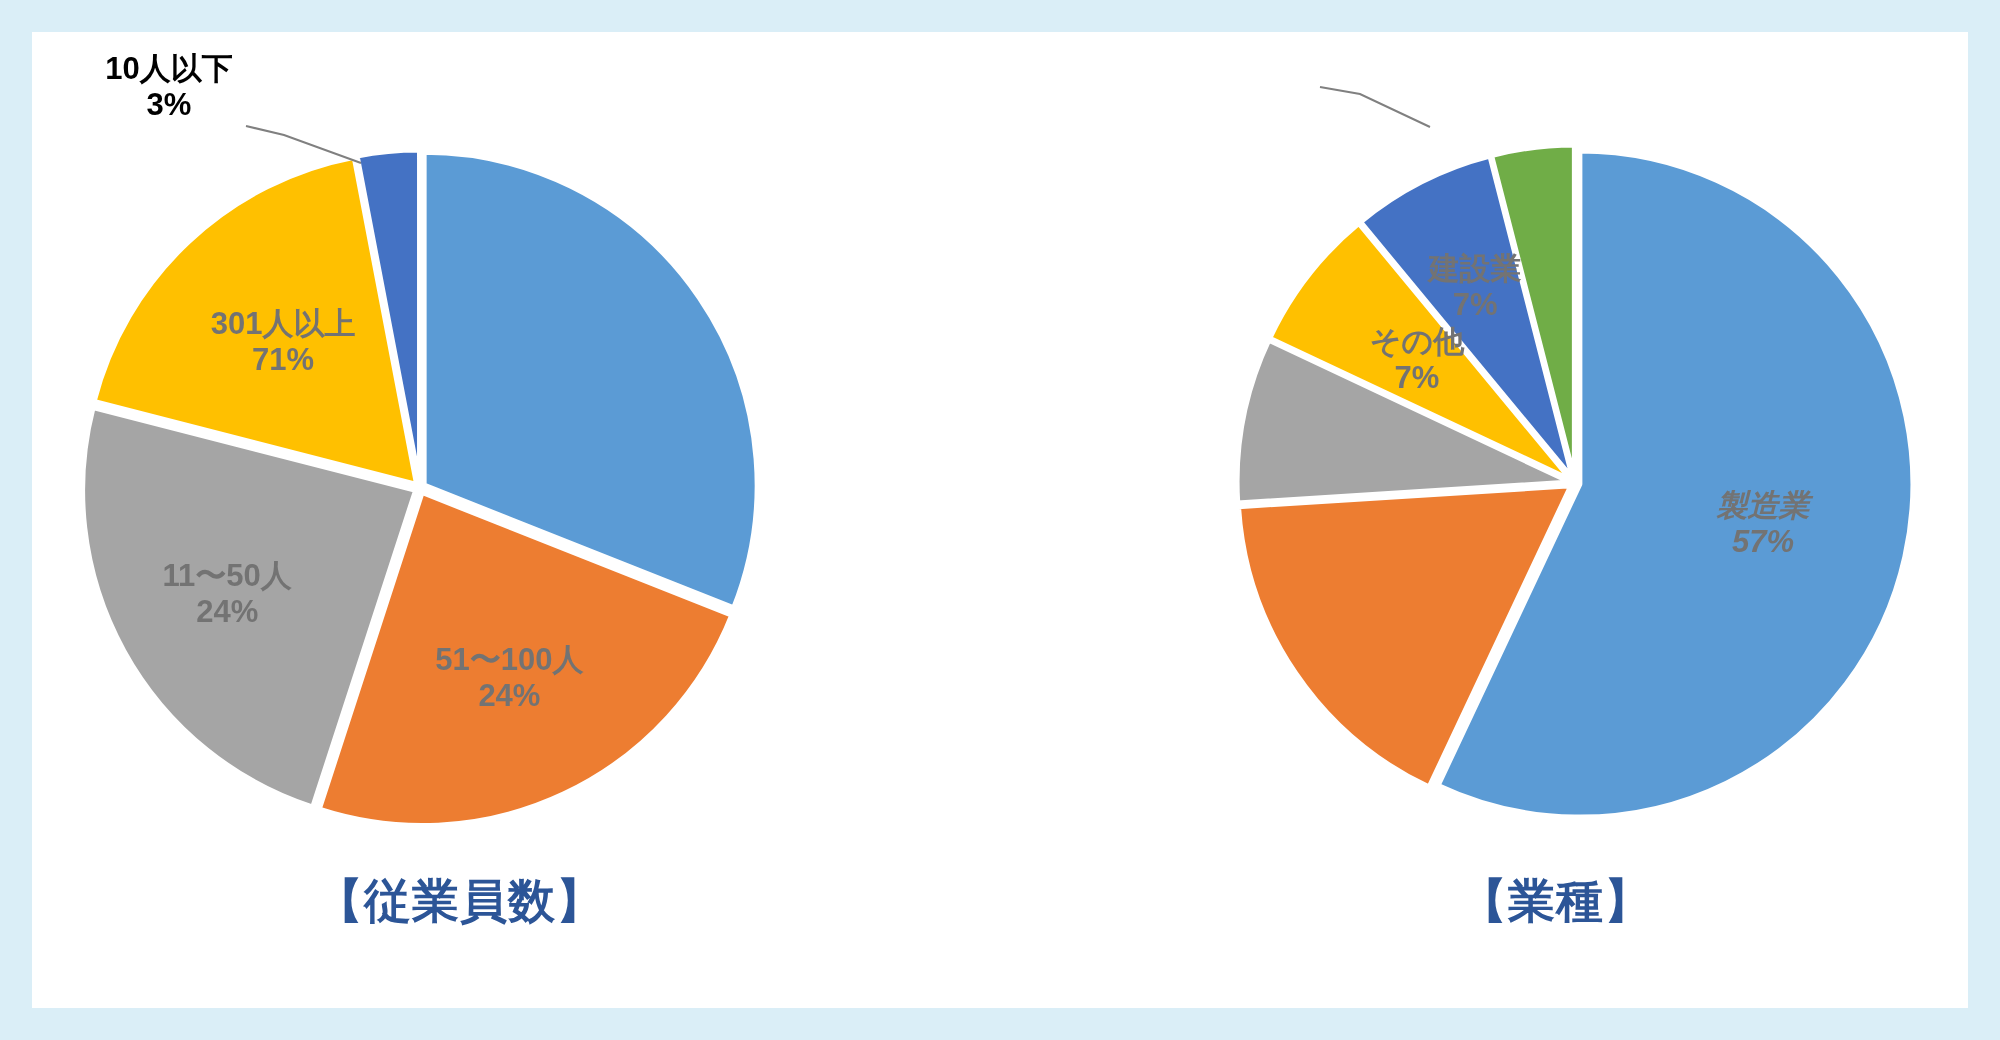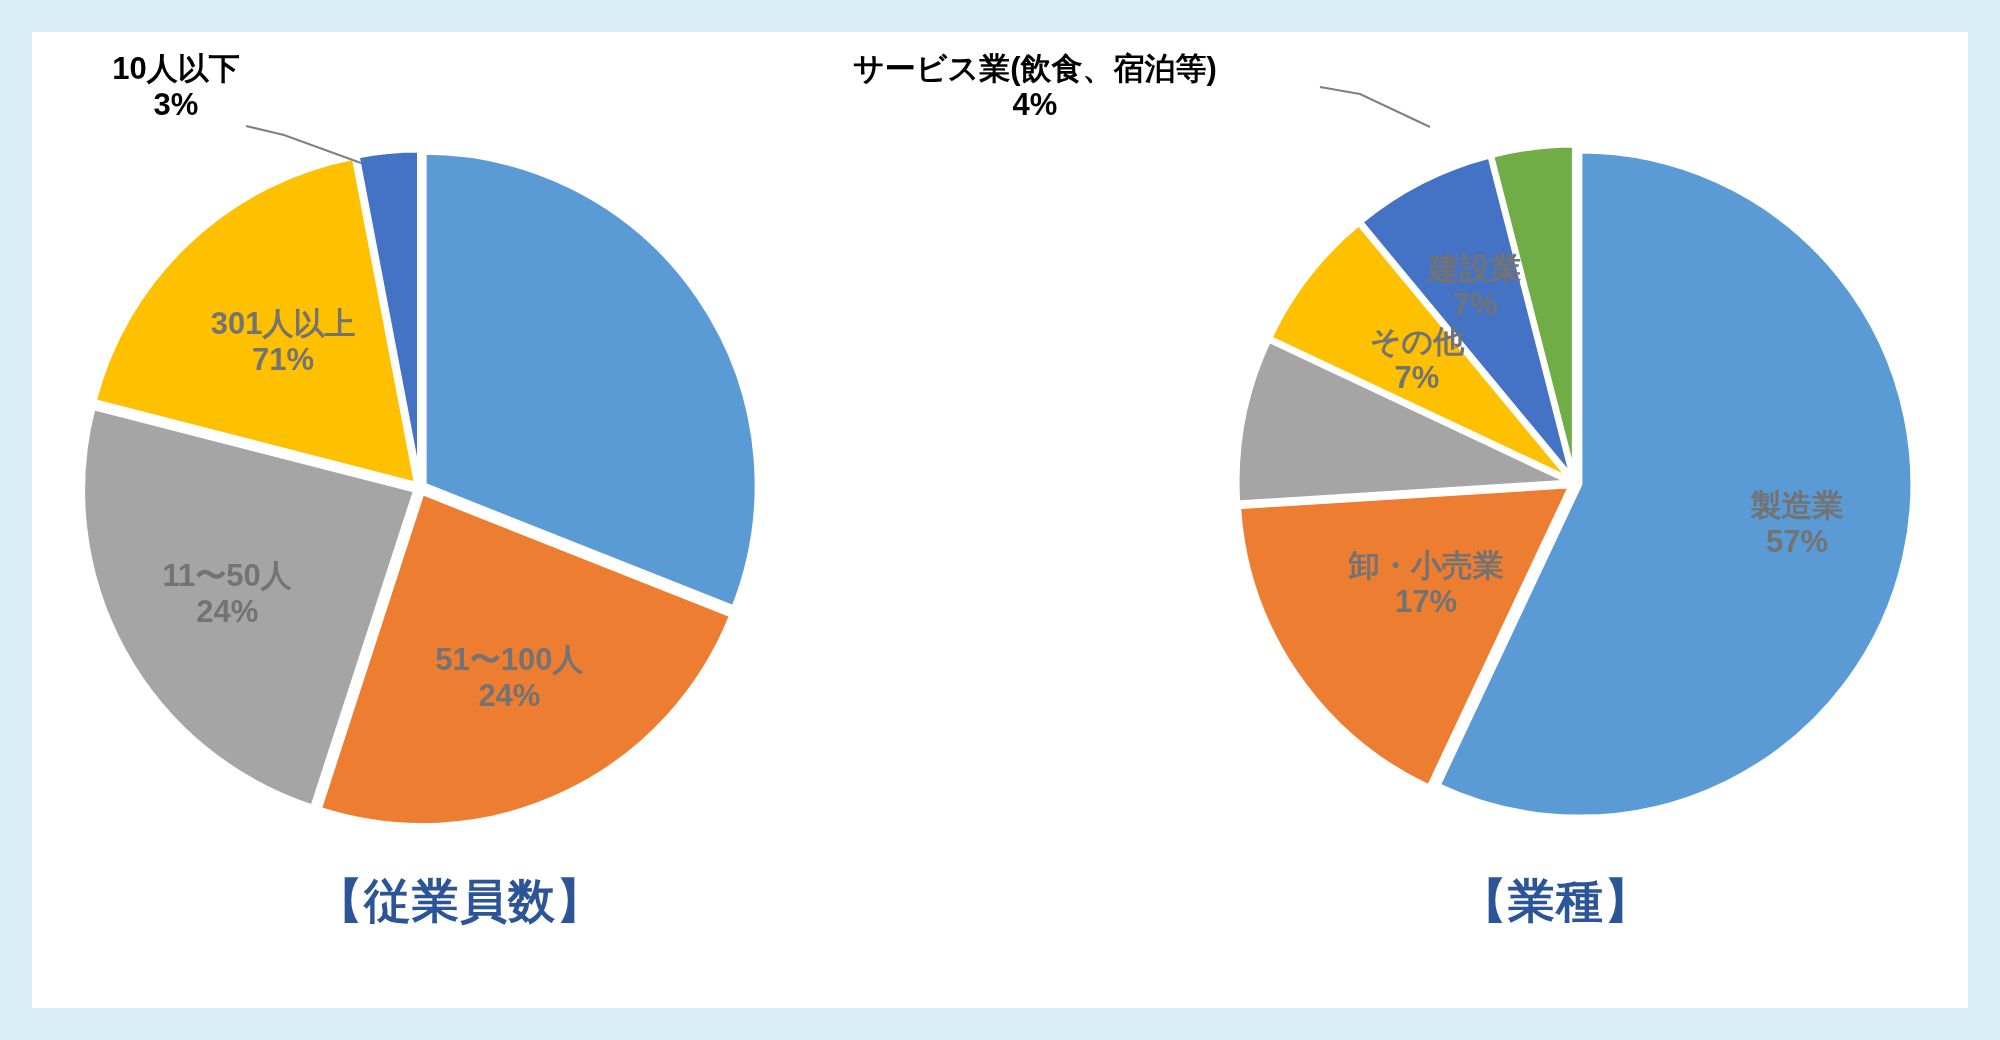--- a/index.html
+++ b/index.html
@@ -86,57 +86,49 @@
         <span class="pct">24%</span>
       </div>
       <div class="slice-label" id="lbl-l-2" style="left: 195.213px; top: 561.986px;">
         <span>11〜50人</span>
         <span class="pct">24%</span>
       </div>
       <div class="slice-label" id="lbl-l-3" style="left: 251.091px; top: 310.206px; text-align: center;">
         <span>301人以上</span>
         <span class="pct">71%</span>
       </div>
-      <div class="callout-label" id="lbl-l-4" style="left: 144px; top: 55px; text-align: center;">
+      <div class="callout-label" id="lbl-l-4" style="left: 137px; top: 55px; text-align: center;">
         <span>10人以下</span>
         <span class="pct">3%</span>
       </div>
 
       <div class="chart-caption" id="caption-left">【従業員数】</div>
     </div>
 
     <div id="chart-right" class="chart-block">
       <svg class="pie-svg" id="svg-right" width="968" height="976" viewBox="0 0 968 976">
           <path d="M 579.8795838096937 452.09071620698273 L 579.8795838096937 119.09071620698273 A 333 333 0 1 1 438.09507971852463 753.3981246781673 Z" fill="#5B9BD5" stroke="#ffffff" stroke-width="5" stroke-linejoin="round"></path>
           <path d="M 570.8645971286272 453.81041688926064 L 429.08009303745814 755.1178253604452 A 333 333 0 0 1 238.52169656201278 474.7196598925222 Z" fill="#ED7D31" stroke="#ffffff" stroke-width="5" stroke-linejoin="round"></path>
           <path d="M 570.0885637463565 450.0630934270714 L 237.74566317974205 470.972336430333 A 333 333 0 0 1 268.78115527517195 308.2785893359023 Z" fill="#A5A5A5" stroke="#ffffff" stroke-width="5" stroke-linejoin="round"></path>
           <path d="M 571.0492249381216 447.9354647317351 L 269.74181646693705 306.15096064056604 A 333 333 0 0 1 358.7870363518077 191.35455488739746 Z" fill="#FFC000" stroke="#ffffff" stroke-width="5" stroke-linejoin="round"></path>
           <path d="M 572.7300475013022 446.54496737905816 L 360.46785891498837 189.9640575347205 A 333 333 0 0 1 489.9163150754054 124.00677472322405 Z" fill="#4472C4" stroke="#ffffff" stroke-width="5" stroke-linejoin="round"></path>
           <path d="M 574.3733338321784 446.0394264934276 L 491.5596014062816 123.50123383759347 A 333 333 0 0 1 574.3733338321781 113.03942649342758 Z" fill="#70AD47" stroke="#ffffff" stroke-width="5" stroke-linejoin="round"></path>
           <polyline points="320,55 360,62 430,95" fill="none" stroke="#808080" stroke-width="2"></polyline>
         </svg>
 
-      <div class="slice-label" id="lbl-r-0" style="left: 797px; top: 492.447px;">
+      <div class="slice-label" id="lbl-r-0" style="left: 763px; top: 492.447px; font-style: italic;">
         <span>製造業</span>
         <span class="pct">57%</span>
-      </div>
-      <div class="slice-label" id="lbl-r-1" style="left: 426.125px; top: 552.175px;">
-        <span>卸・小売業</span>
-        <span class="pct">17%</span>
       </div>
       <div class="slice-label" id="lbl-r-3" style="left: 416.969px; top: 328.419px;">
         <span>その他</span>
         <span class="pct">7%</span>
       </div>
       <div class="slice-label" id="lbl-r-4" style="left: 475.122px; top: 254.979px;">
         <span>建設業</span>
         <span class="pct">7%</span>
       </div>
-      <div class="callout-label" id="lbl-r-5" style="left: 35px; top: 55px;">
-        <span>サービス業(飲食、宿泊等)</span>
-        <span class="pct">4%</span>
-      </div>
 
       <div class="chart-caption" id="caption-right">【業種】</div>
     </div>
 
   </div>
 </div>
 
 </body></html>

